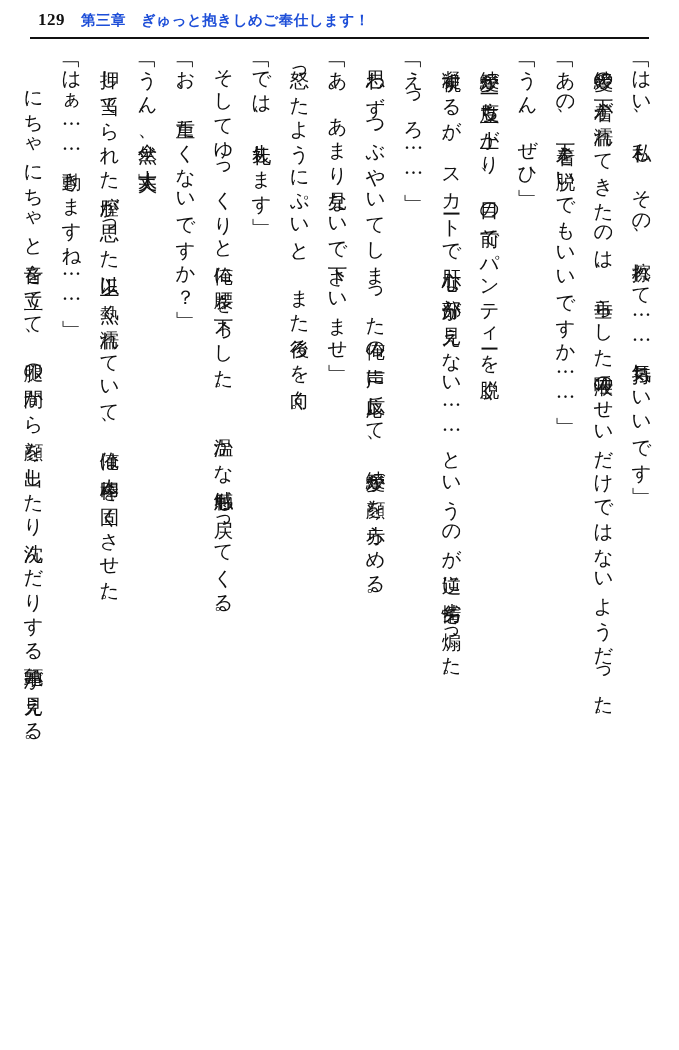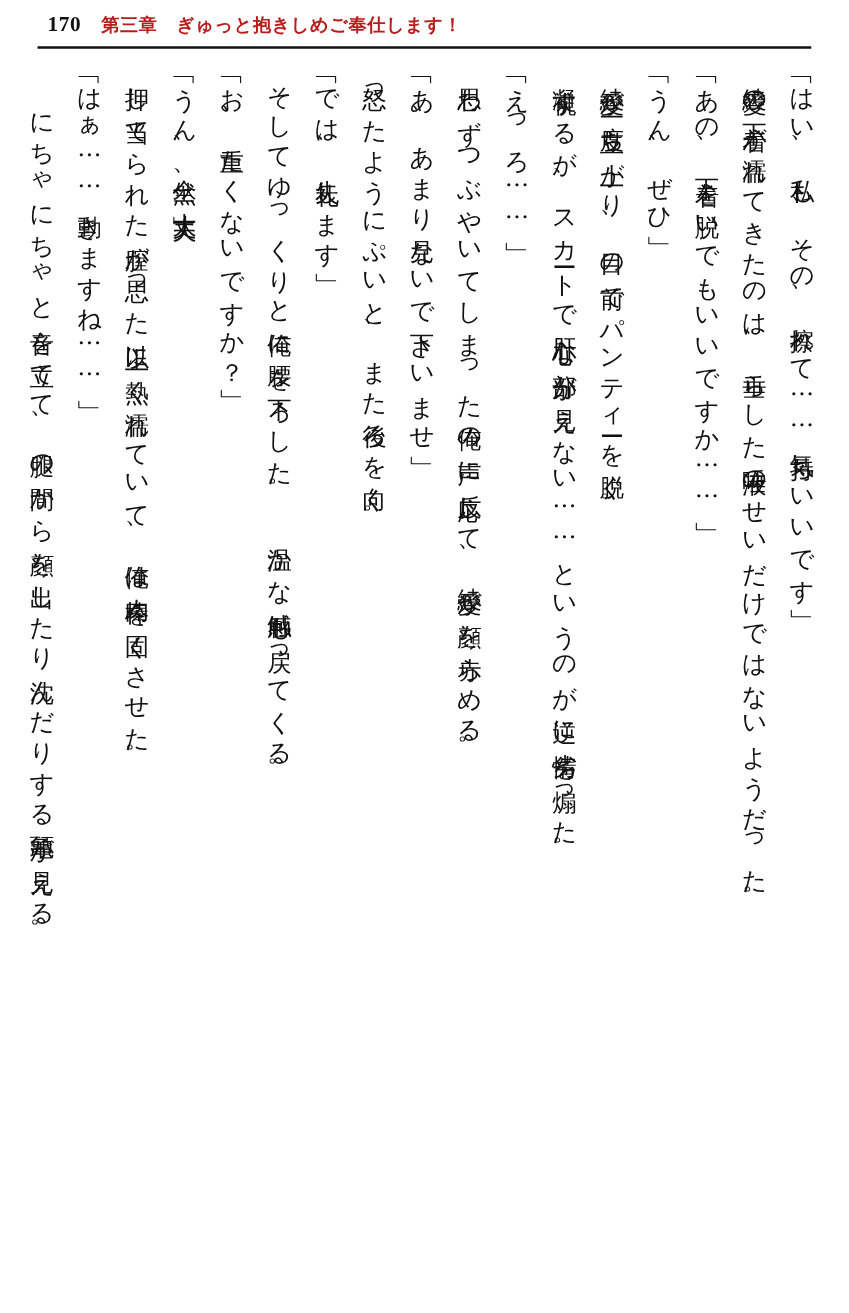--- a/index.html
+++ b/index.html
@@ -36,21 +36,21 @@
   .page-number {
     font-size: 17px;
     font-weight: bold;
     letter-spacing: 0.5px;
     color: #111;
   }
   .chapter-title {
     font-size: 14.5px;
     font-weight: bold;
     margin-left: 16px;
-    color: #b91c1c;
+    color: #1d4ed8;
     letter-spacing: 0.5px;
   }
   .rule {
     position: absolute;
     top: 37px;
     left: 30px;
     width: 619px;
     height: 2px;
     background: #111;
   }
@@ -84,21 +84,21 @@
     padding-top: 22px;
     box-sizing: border-box;
   }
 </style>
 </head>
 <body>
 
 <div class="page">
 
   <div class="header">
-    <span class="page-number">170</span>
+    <span class="page-number">129</span>
     <span class="chapter-title">第三章　ぎゅっと抱きしめご奉仕します！</span>
   </div>
   <div class="rule"></div>
 
   <div class="body-area">
     <div class="vline">「はい、私も、その、擦れて……気持ちいいです」</div>
     <div class="vline">綾愛の下着が濡れてきたのは、垂らした唾液のせいだけではないようだった。</div>
     <div class="vline">「あの、下着を脱いでもいいですか……」</div>
     <div class="vline">「うん、ぜひ」</div>
     <div class="vline">綾愛が一度立ち上がり、目の前でパンティーを脱ぐ。</div>

